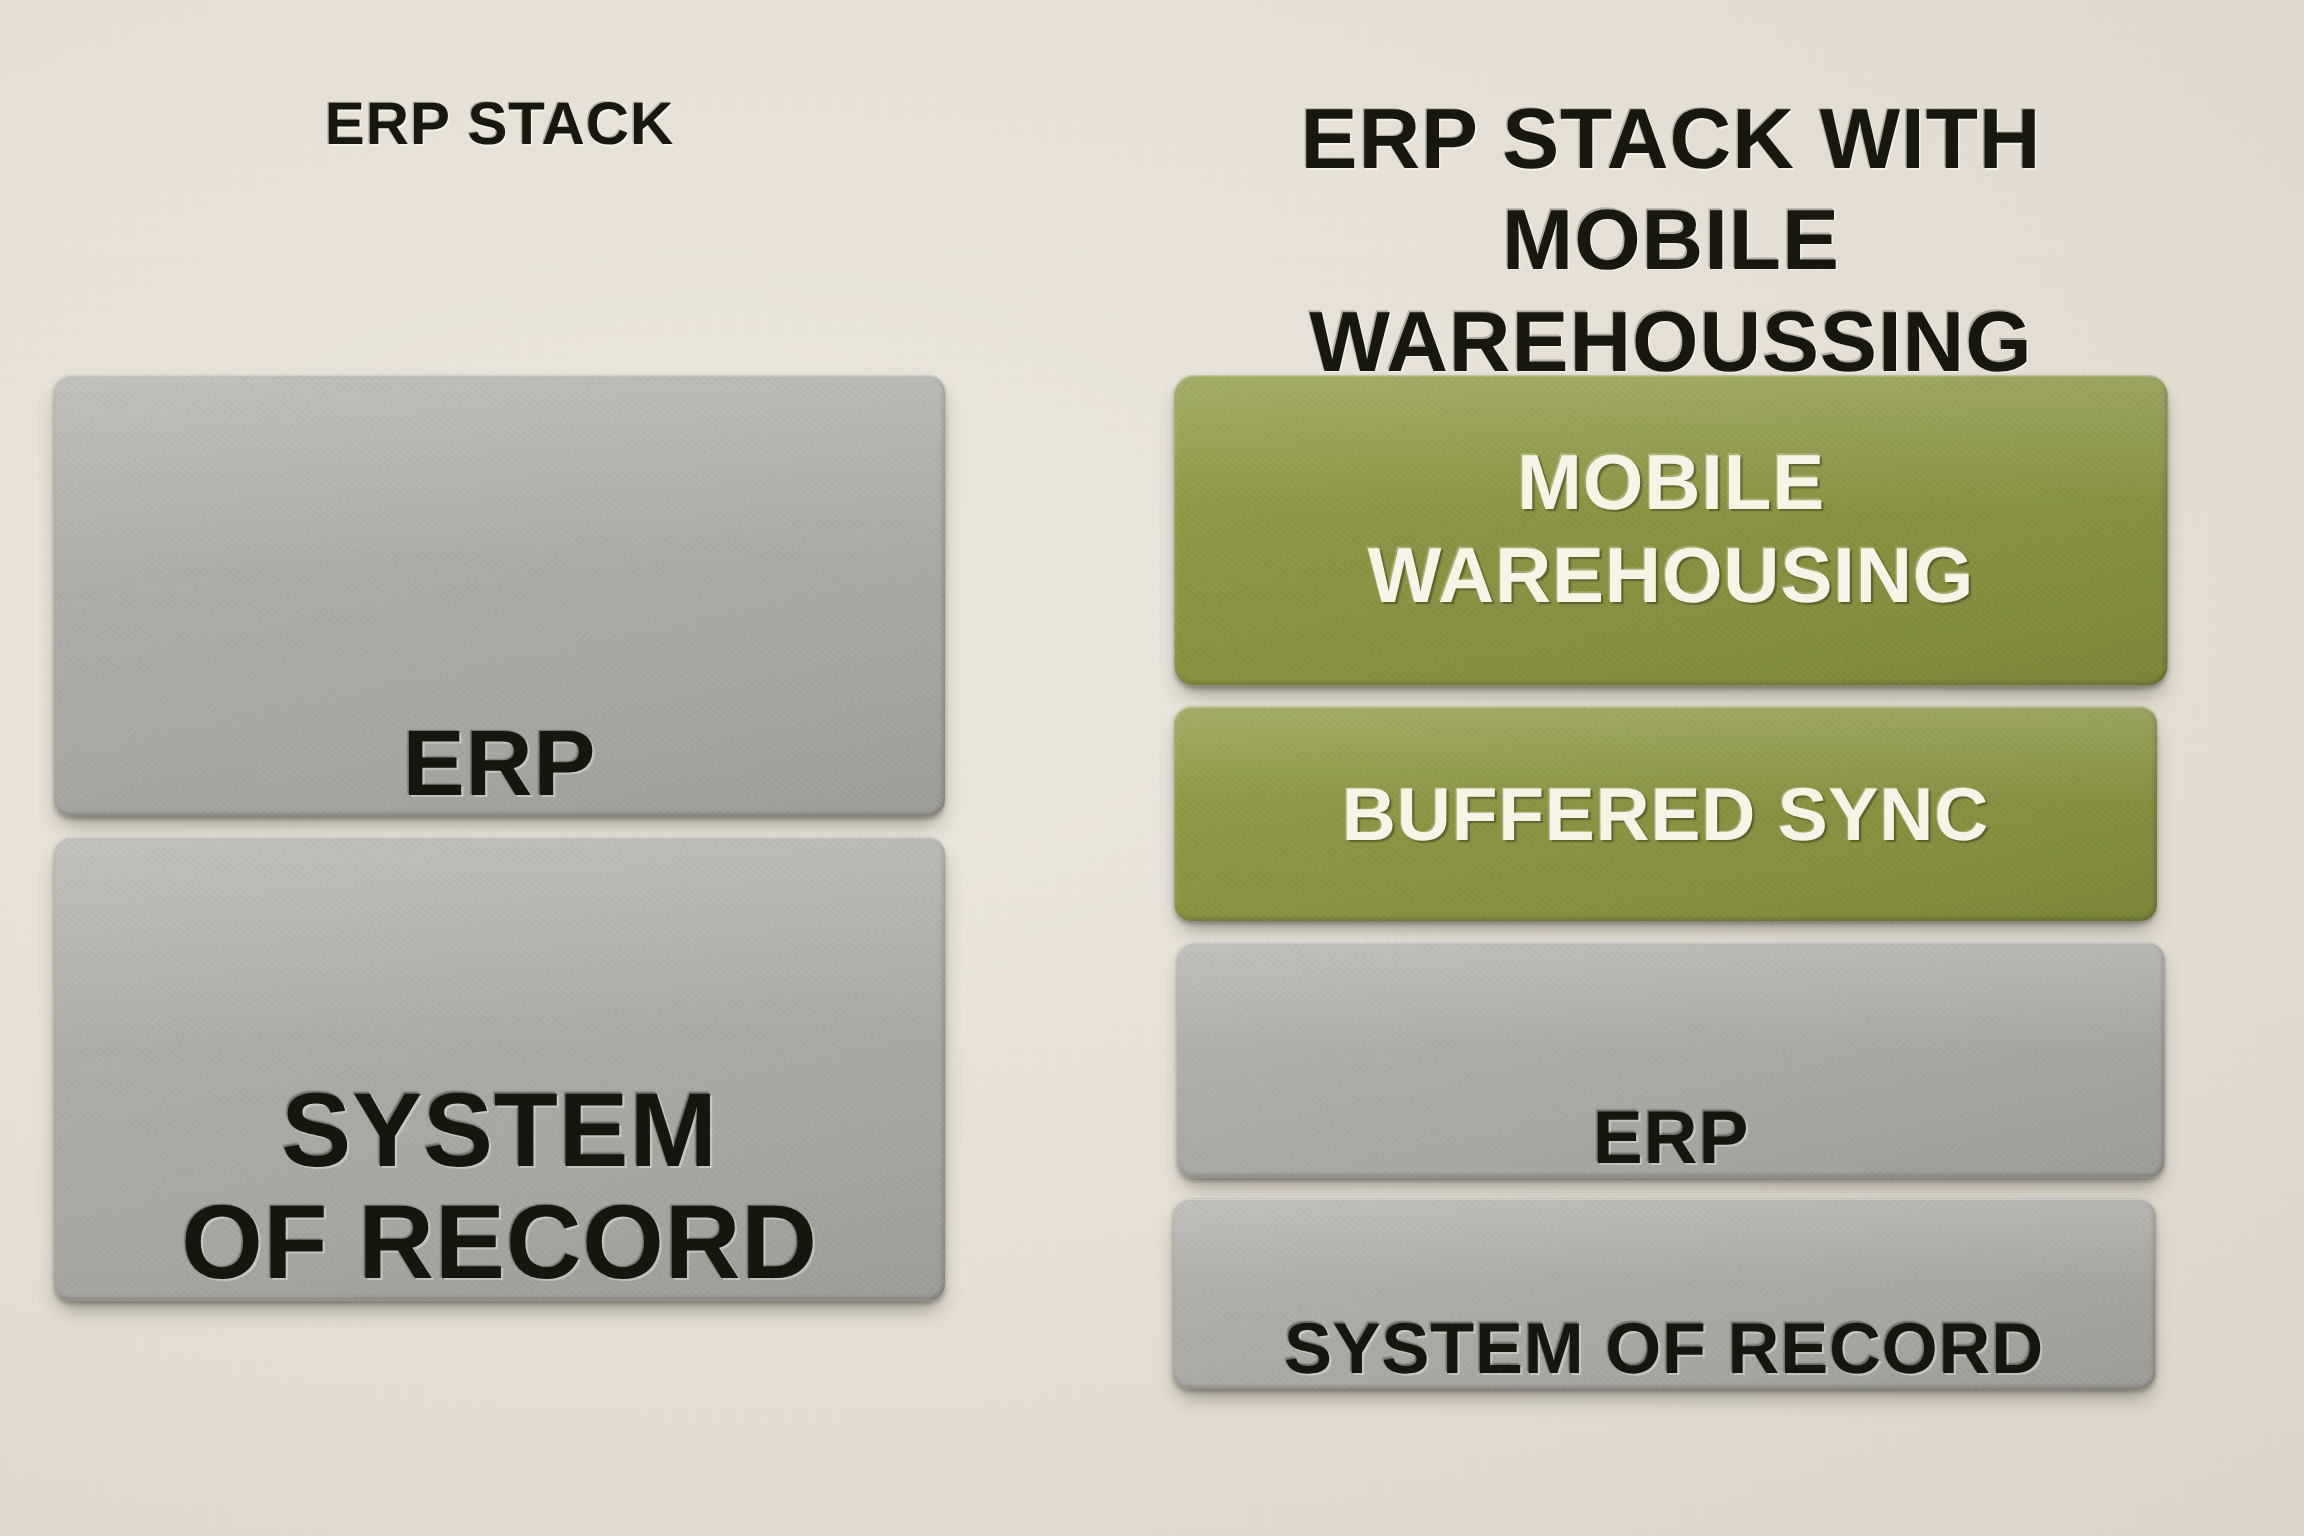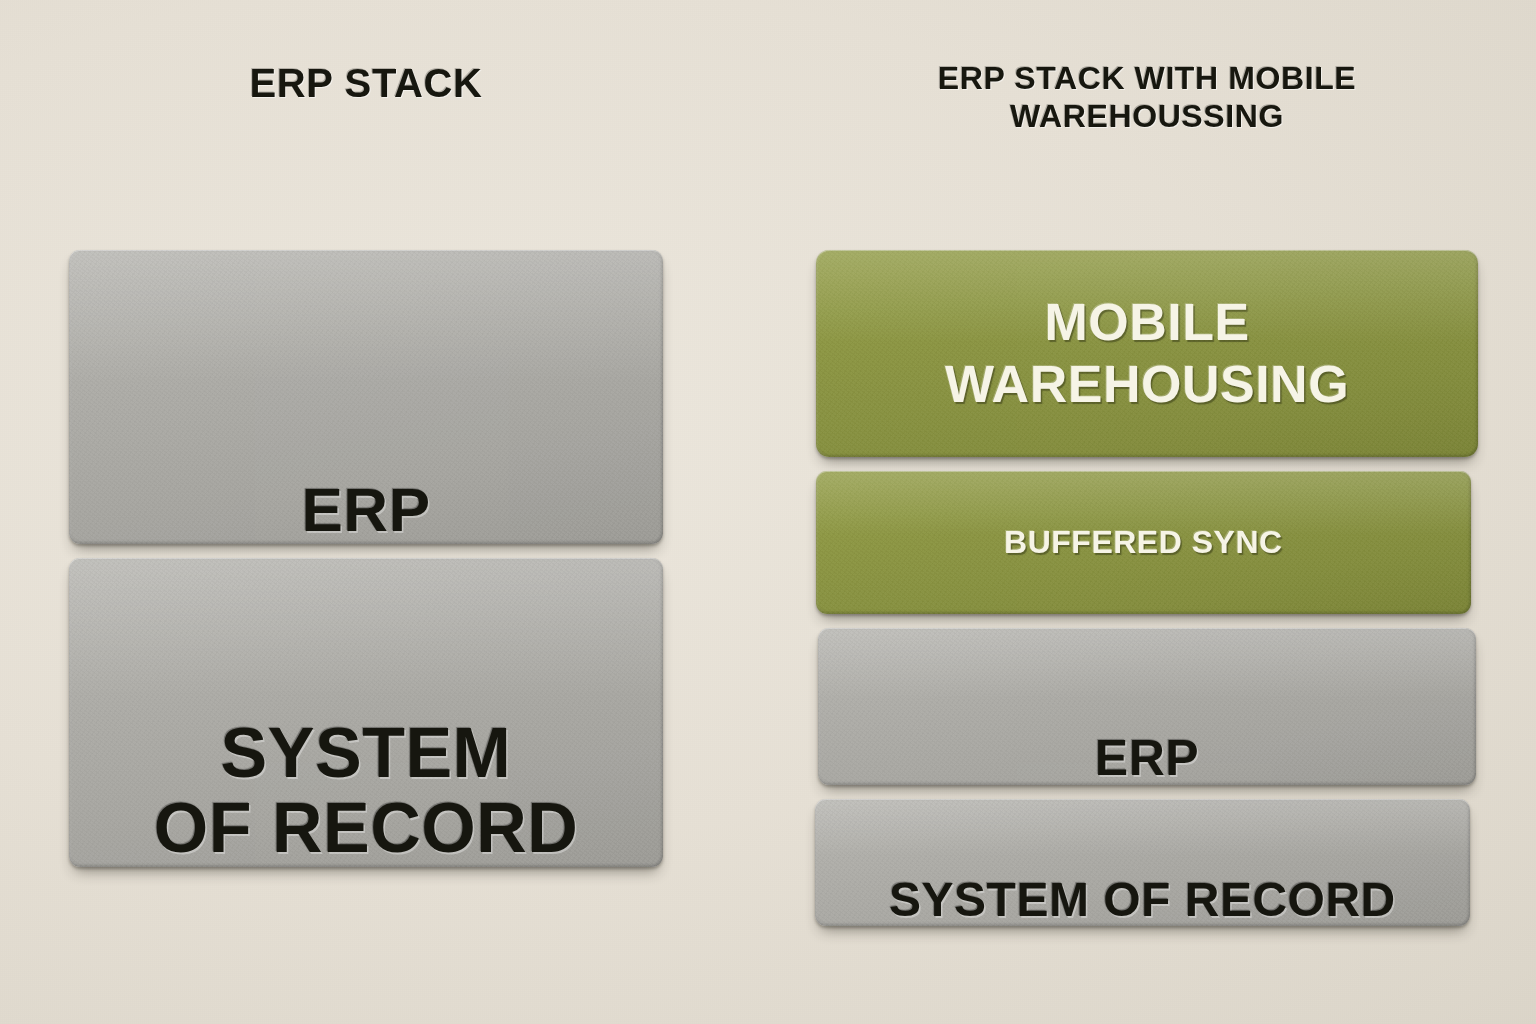--- a/index.html
+++ b/index.html
@@ -22,42 +22,42 @@
   .grain {
     position:absolute; inset:0;
     pointer-events:none;
     opacity:.35;
     background-image:
       repeating-linear-gradient(0deg, rgba(0,0,0,.012) 0 1px, rgba(255,255,255,.012) 1px 2px),
       repeating-linear-gradient(90deg, rgba(0,0,0,.010) 0 1px, rgba(255,255,255,.010) 1px 2px);
   }
 
   
-  .stage { position:absolute; inset:0;margin-left:33px; }
+  .stage { position:absolute; inset:0; }
 
   .column { position:absolute; }
 
   #col-left  { left:36px;  top:60px; width:594px; }
   #col-right { left:783px; top:60px; width:662px; }
 
   .column-title {
     color:#17170f;
     font-weight:700;
     font-size:40px;
     letter-spacing:.6px;
     line-height:1.18;
     text-align:center;
     text-transform:uppercase;
     text-shadow:
        1px 1px 0 rgba(255,255,255,.55),
       -1px -1px 0 rgba(0,0,0,.22);
   }
 
   #col-left .column-title { font-size:40px; }
-  #col-right .column-title { font-size:32px; }
+  #col-right .column-title { font-size:57px; }
 
   
   .stack { position:absolute; }
 
   #stack-left  { left:36px;  top:250px; width:594px; }
   #stack-right { left:783px; top:250px; width:662px; }
 
   .block {
     position:relative;
     border-radius:11px;
@@ -133,21 +133,21 @@
   #block-left-erp          { height:294px; }
   #block-left-erp .block-label { font-size:62px; }
 
   #block-left-sor          { height:309px; }
   #block-left-sor .block-label { font-size:70px; }
 
   #block-right-mobile      { height:207px;border-radius:13px; }
   #block-right-mobile .block-label { font-size:52px; line-height:1.18; }
 
   #block-right-sync        { height:143px; }
-  #block-right-sync .block-label { font-size:32px; }
+  #block-right-sync .block-label { font-size:50px; }
 
   #block-right-erp         { height:157px; }
   #block-right-erp .block-label { font-size:50px; }
 
   #block-right-sor         { height:127px; }
   #block-right-sor .block-label { font-size:48px; }
 
   
   #block-right-sync  { width:98.9%; }
   #block-right-erp   { width:99.4%; margin-left:.3%; }

